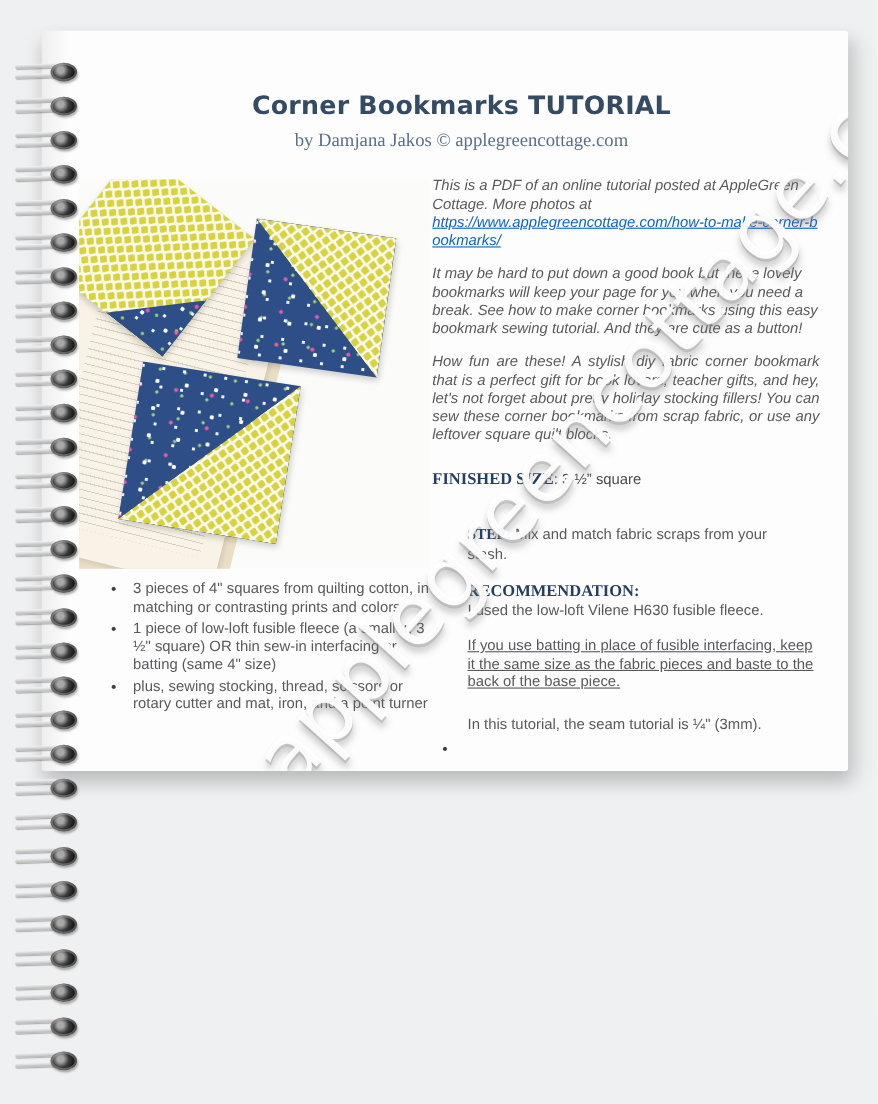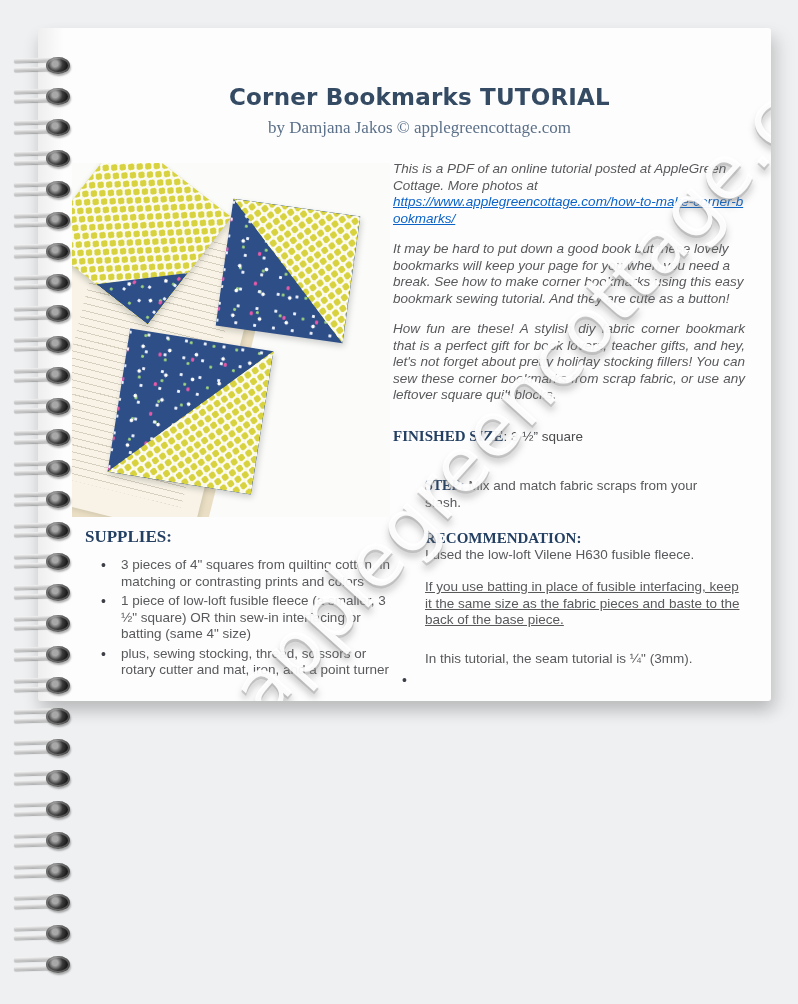--- a/index.html
+++ b/index.html
@@ -160,21 +160,20 @@
 
     <div class="finished">
       <span class="serif-head fs-label">FINISHED SIZE</span><span class="fs-value body-text">: 3 ½” square</span>
     </div>
 
     <div class="note-block body-text">
       <span class="serif-head nb-label">STEP:</span><span> Mix and match fabric scraps from your stash.</span>
     </div>
 
     <div class="supplies">
-      <h3 class="serif-head">SUPPLIES:</h3>
       <ul class="body-text">
         <li>3 pieces of 4" squares from quilting cotton, in matching or contrasting prints and colors</li>
         <li>1 piece of low-loft fusible fleece (a smaller, 3 ½" square) OR thin sew-in interfacing or batting (same 4" size)</li>
         <li>plus, sewing stocking, thread, scissors or rotary cutter and mat, iron, and a point turner</li>
       </ul>
     </div>
 
     <div class="recommend body-text">
       <h3 class="serif-head">RECOMMENDATION:</h3>
       <p class="r1">I used the low-loft Vilene H630 fusible fleece.</p>

